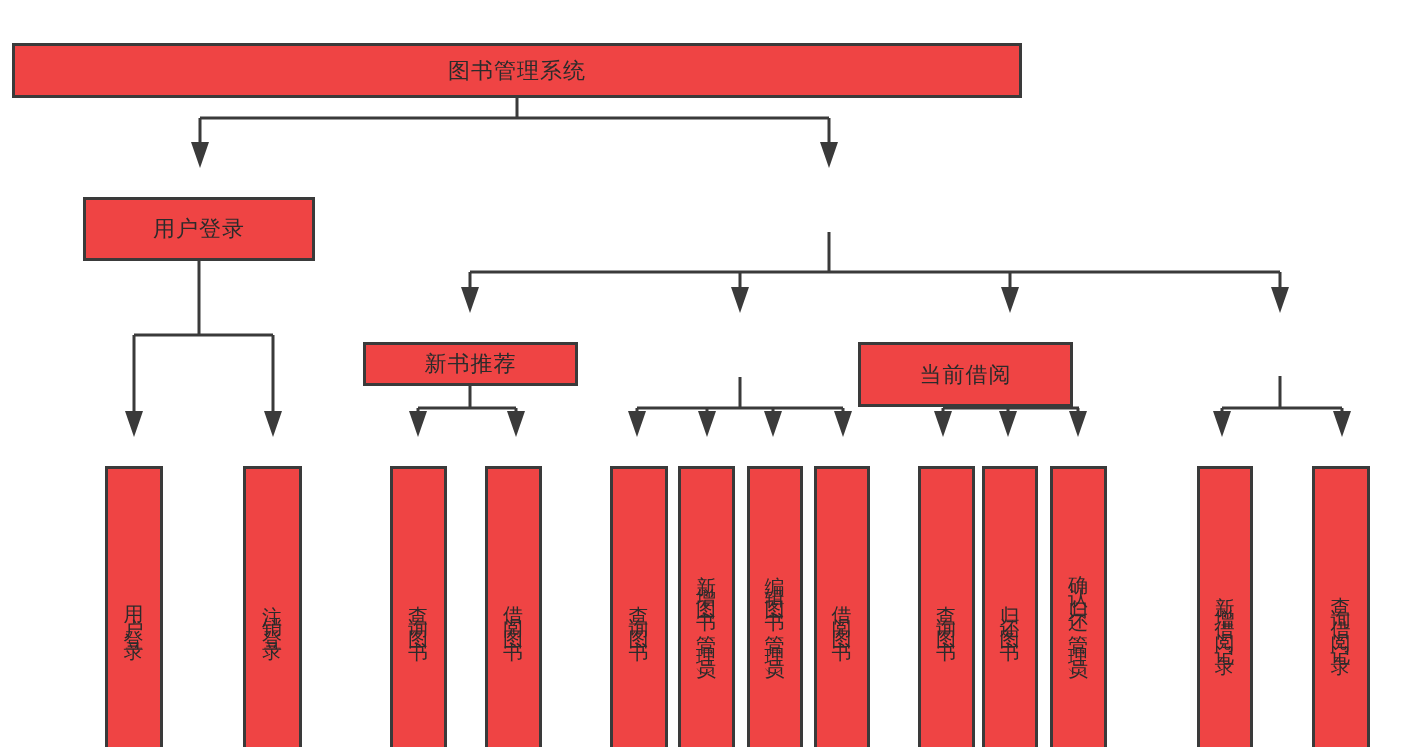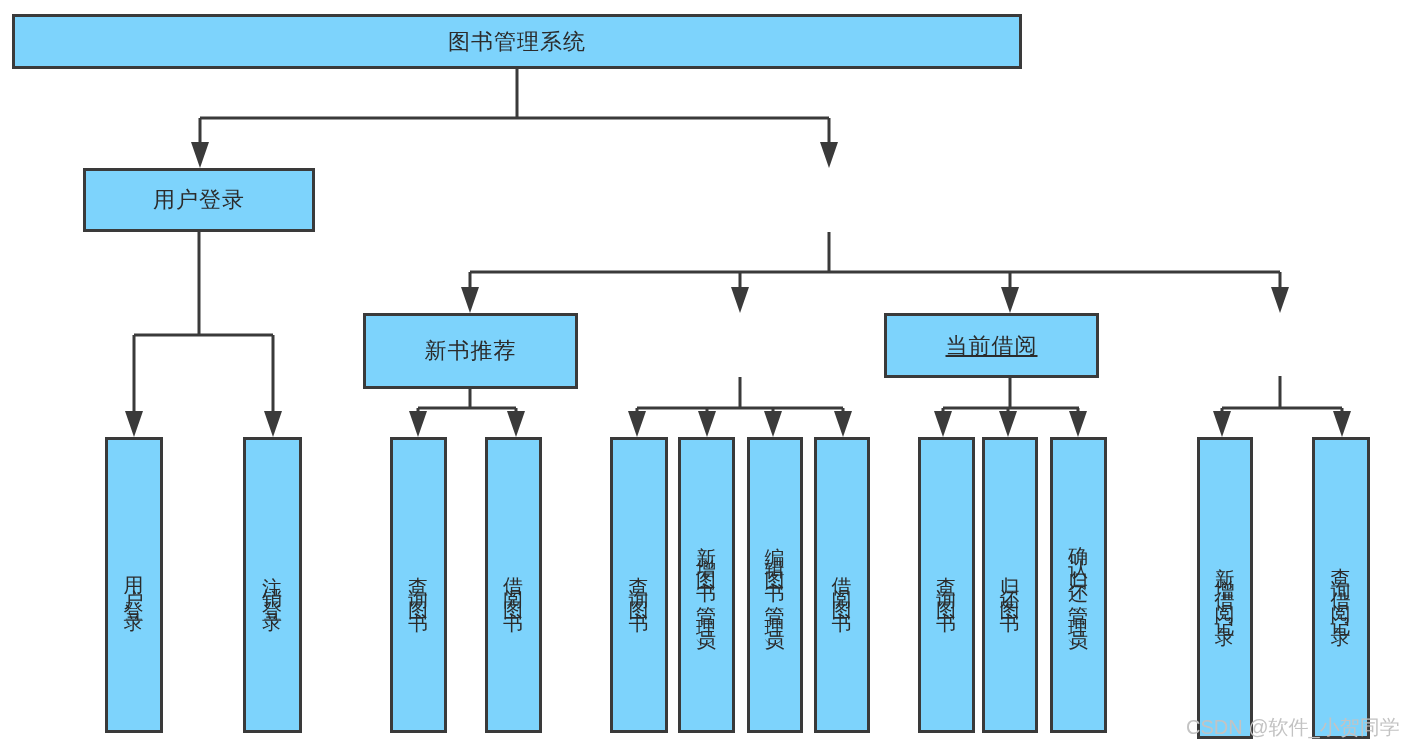--- a/index.html
+++ b/index.html
@@ -17,27 +17,28 @@
   }
   .connectors {
     position: absolute;
     left: 0;
     top: 0;
     z-index: 1;
   }
   .box {
     position: absolute;
     box-sizing: border-box;
-    background: #7dd3fc;
+    background: #ef4444;
     border: 3px solid #3a3a3a;
     display: flex;
     align-items: center;
     justify-content: center;
     z-index: 2;
     color: #2b2b2b;
+    margin-top: 29px;
   }
   .hbox {
     font-size: 22px;
     letter-spacing: 1px;
     white-space: nowrap;
   }
   .vtext {
     writing-mode: vertical-rl;
     text-orientation: mixed;
     font-size: 20px;
@@ -96,22 +97,22 @@
       <polygon points="1069,411 1087,411 1078,437"></polygon>
       <polygon points="1213,411 1231,411 1222,437"></polygon>
       <polygon points="1333,411 1351,411 1342,437"></polygon>
     </g>
   </svg>
 
   <div class="box hbox" style="left:12px; top:14px; width:1010px; height:55px;">图书管理系统</div>
 
   <div class="box hbox" style="left:83px; top:168px; width:232px; height:64px;">用户登录</div>
 
-  <div class="box hbox" style="left:363px; top:313px; width:215px; height:76px;">新书推荐</div>
-  <div class="box hbox" style="left:884px; top:313px; width:215px; height:65px;text-decoration:underline;">当前借阅</div>
+  <div class="box hbox" style="left:363px; top:313px; width:215px; height:44px;">新书推荐</div>
+  <div class="box hbox" style="left:858px; top:313px; width:215px; height:65px;">当前借阅</div>
 
   <div class="box" style="left:105px; top:437px; width:58px; height:296px;">
     <span class="vtext">用户登录</span>
   </div>
   <div class="box" style="left:243px; top:437px; width:59px; height:296px;">
     <span class="vtext">注销登录</span>
   </div>
 
   <div class="box" style="left:390px; top:437px; width:57px; height:296px;">
     <span class="vtext">查询图书</span>
@@ -143,15 +144,14 @@
     <span class="vtext">确认归还（管理员）</span>
   </div>
 
   <div class="box" style="left:1197px; top:437px; width:56px; height:302px;">
     <span class="vtext">新增借阅记录</span>
   </div>
   <div class="box" style="left:1312px; top:437px; width:58px; height:302px;">
     <span class="vtext">查询借阅记录</span>
   </div>
 
-  <div class="watermark">CSDN @软件_小贺同学</div>
 
 </div>
 
 </body></html>

